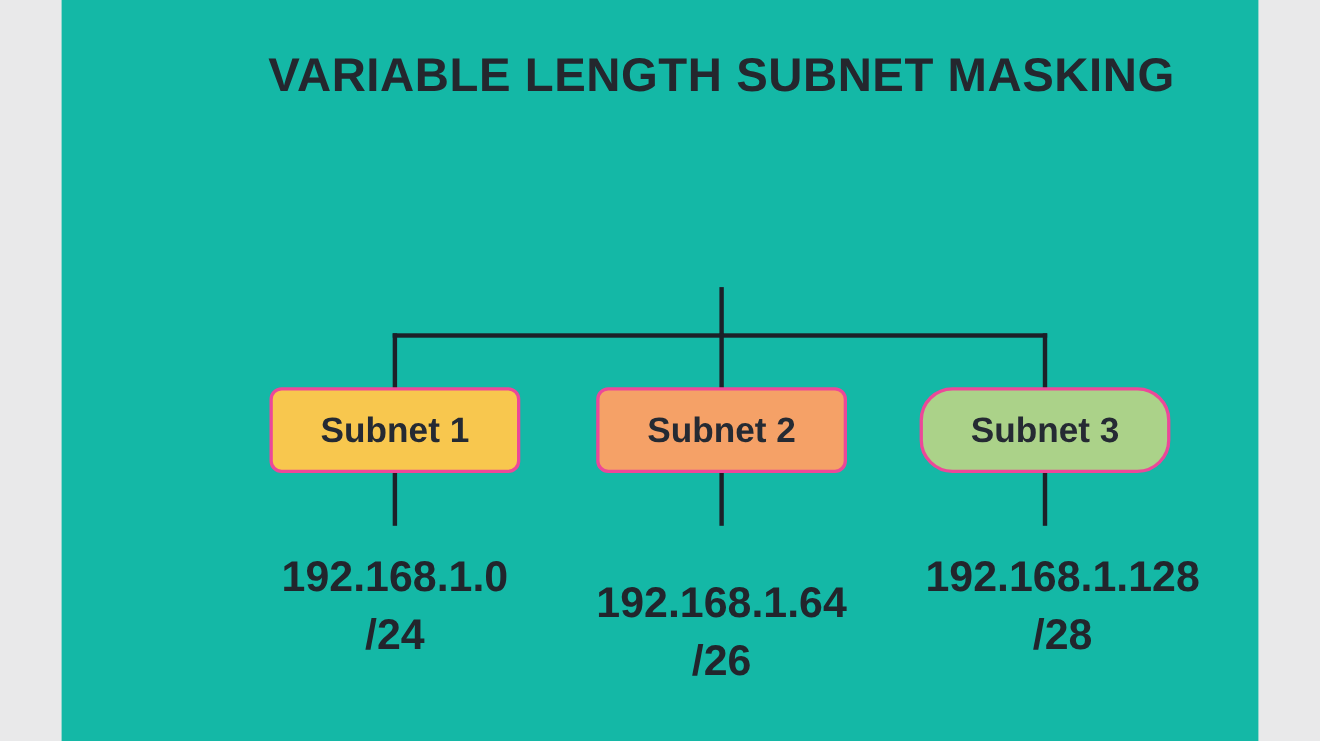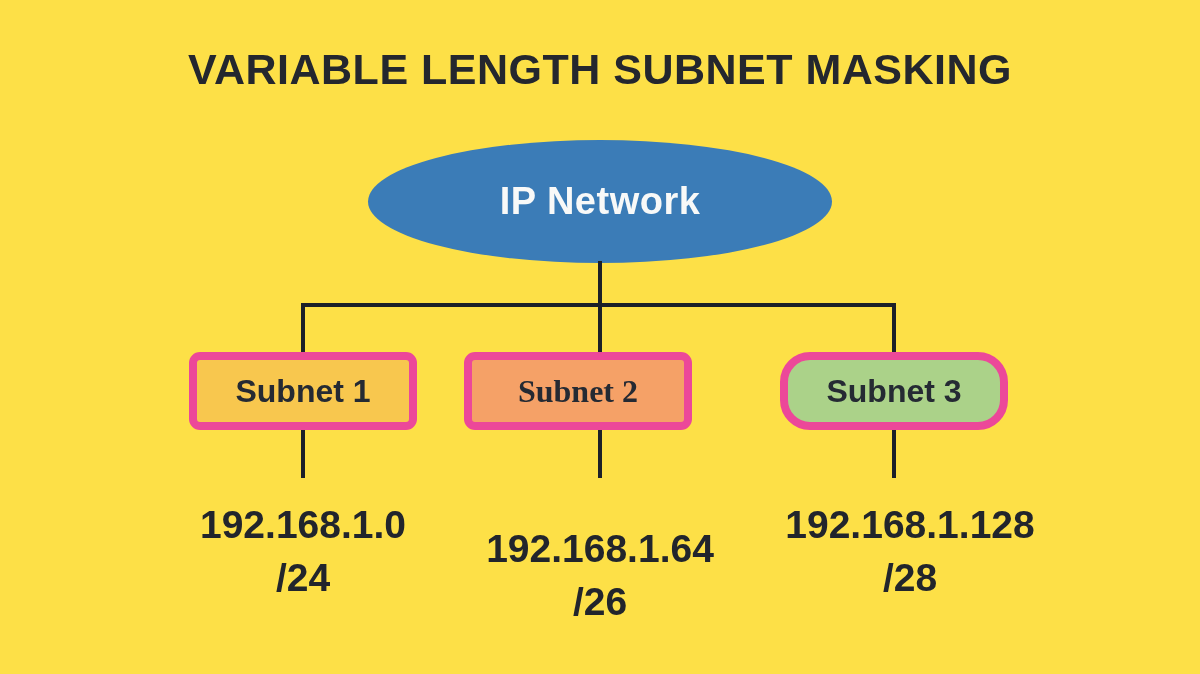--- a/index.html
+++ b/index.html
@@ -3,23 +3,23 @@
 <meta charset="utf-8">
 <style>
   html, body {
     margin: 0;
     padding: 0;
     background: #e9e9ea;
     font-family: "Liberation Sans", sans-serif;
   }
   .stage {
     position: relative;
-    width: 1200px;
+    width: 1088px;
     height: 674px;
-    background: #fde047;
+    background: #14b8a6;
     overflow: hidden;
     margin: 0 auto;
   }
   .diagram-title {
     position: absolute;
     top: 48px;
     left: 0;
     width: 1200px;
     text-align: center;
     font-size: 43px;
@@ -57,28 +57,28 @@
   .drop-line-3  { left: 892px; top: 303px; width: 4px; height: 51px; }
   .stub-line-1  { left: 301px; top: 429px; width: 4px; height: 49px; }
   .stub-line-2  { left: 598px; top: 429px; width: 4px; height: 49px; }
   .stub-line-3  { left: 892px; top: 429px; width: 4px; height: 49px; }
   .subnet-box {
     position: absolute;
     top: 352px;
     width: 228px;
     height: 78px;
     box-sizing: border-box;
-    border: 8px solid #ec4899;
+    border: 3px solid #ec4899;
     border-radius: 11px;
     display: flex;
     align-items: center;
     justify-content: center;
   }
   .subnet-box-1 { left: 189px; }
-  .subnet-box-2 { left: 464px; font-family: Liberation Serif, serif; }
+  .subnet-box-2 { left: 486px; }
   .subnet-box-3 { left: 780px; }
   .subnet-label {
     font-size: 32px;
     font-weight: bold;
     color: #252a33;
   }
   .ip-block {
     position: absolute;
     top: 498px;
     width: 340px;
@@ -92,23 +92,20 @@
   .ip-block-2 { left: 430px; margin-top: 24px; }
   .ip-block-3 { left: 740px; }
 </style>
 </head>
 <body>
 
 <div class="stage">
 
   <div class="diagram-title">VARIABLE LENGTH SUBNET MASKING</div>
 
-  <div class="root-ellipse" style="background: rgb(59, 124, 183);">
-    <span class="root-label">IP Network</span>
-  </div>
 
   <div class="line trunk-line"></div>
   <div class="line h-bar"></div>
   <div class="line drop-line-1"></div>
   <div class="line drop-line-2"></div>
   <div class="line drop-line-3"></div>
   <div class="line stub-line-1"></div>
   <div class="line stub-line-2"></div>
   <div class="line stub-line-3"></div>
 

